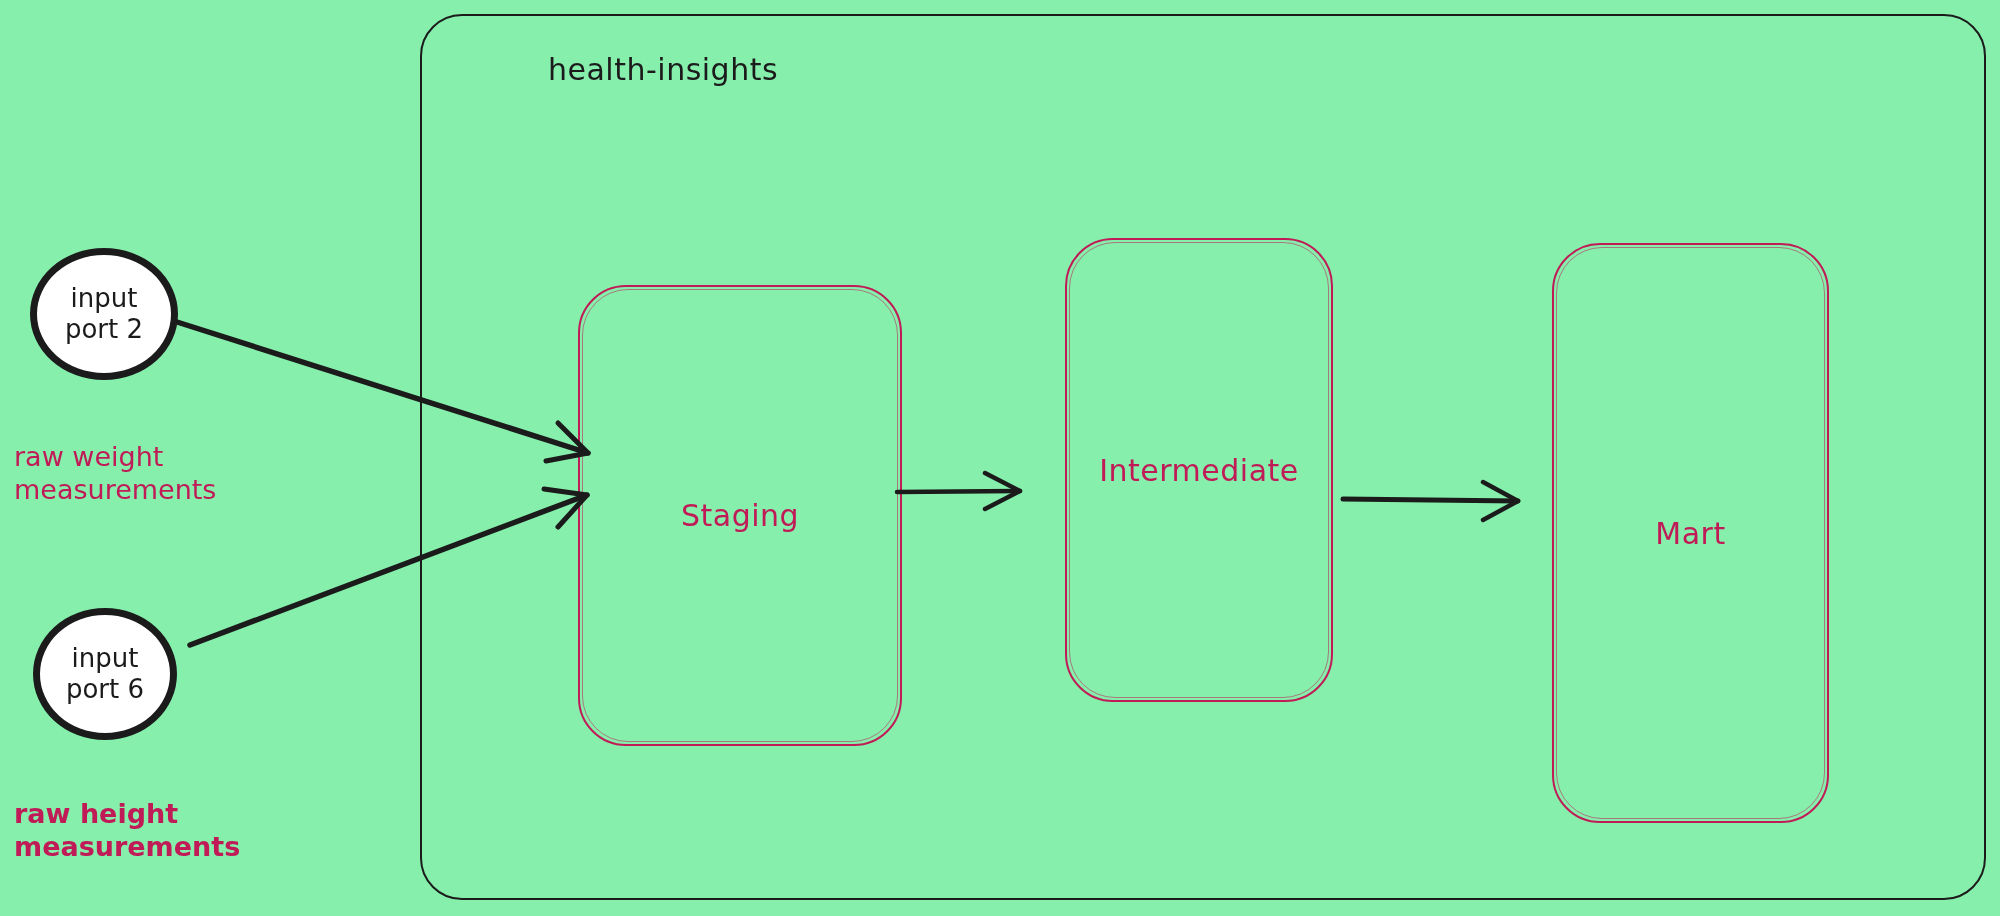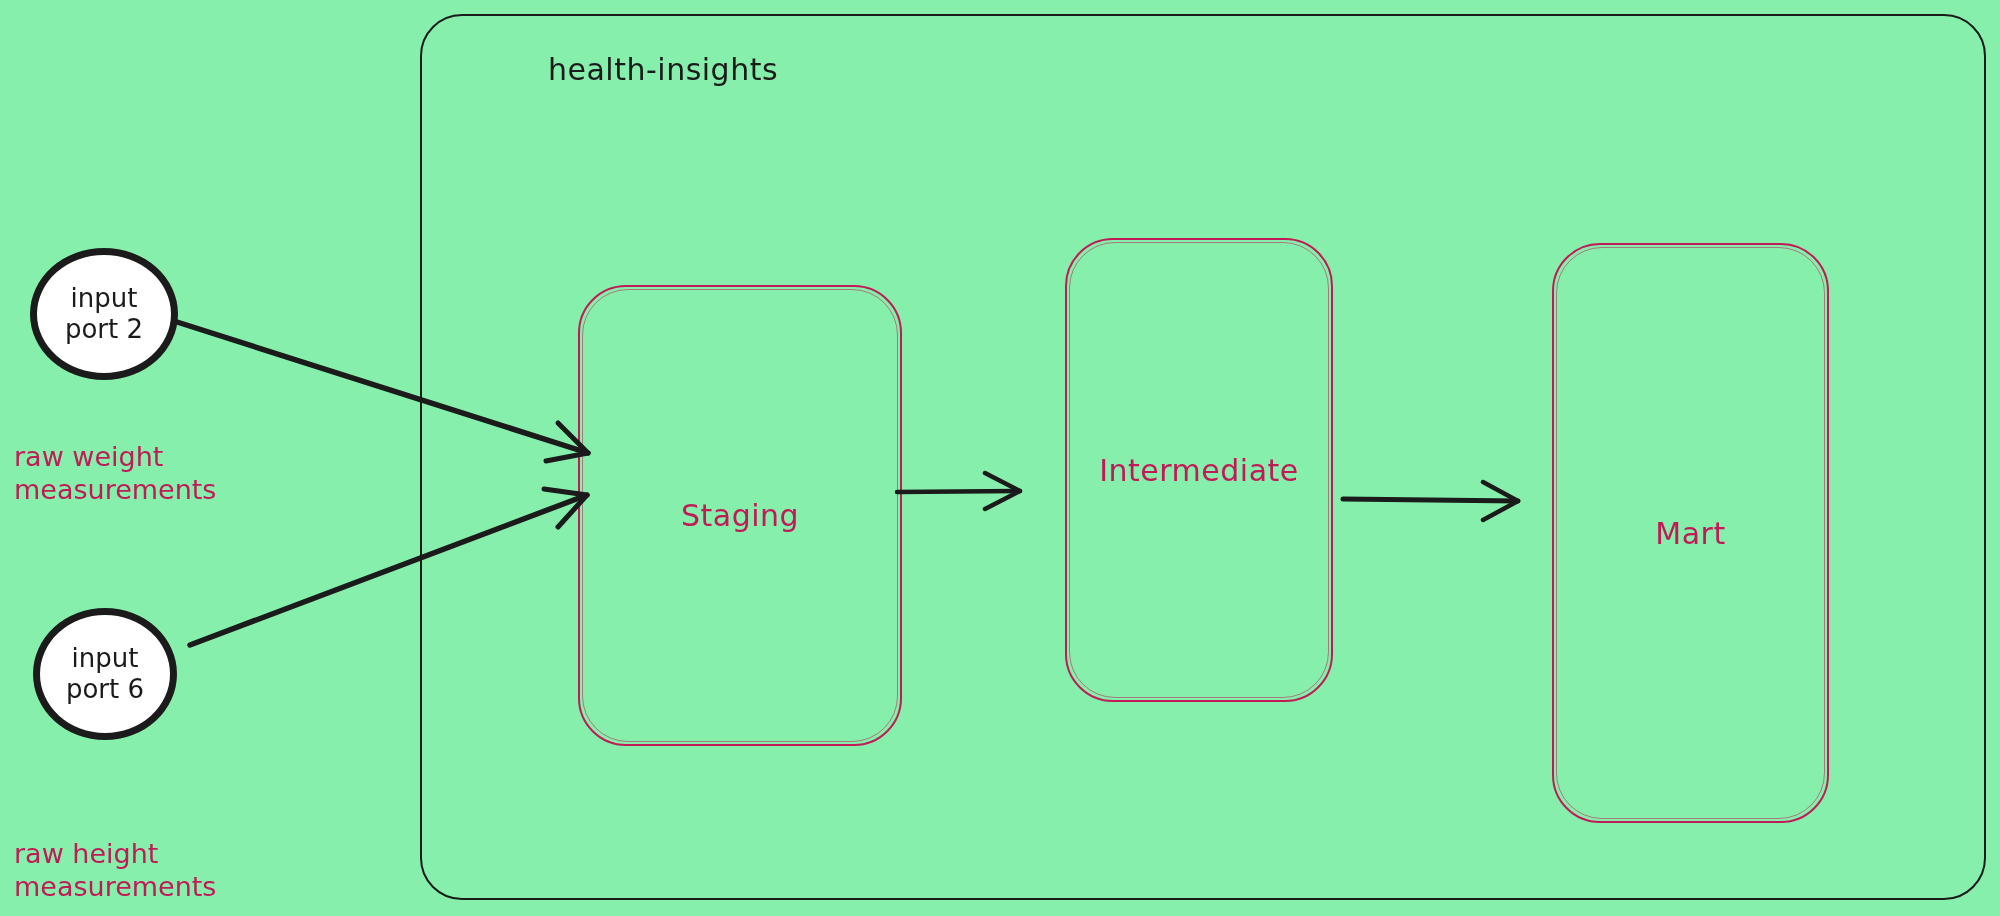--- a/index.html
+++ b/index.html
@@ -32,21 +32,21 @@
     background:#ffffff;
   }
   .port1{ left:30px; top:248px; width:148px; height:132px; }
   .port2{ left:33px; top:608px; width:144px; height:132px; }
   
   .caption{
     position:absolute; left:14px; color:var(--crimson);
     font-size:27px; line-height:33px; white-space:nowrap;
   }
   .caption1{ top:427px;margin-top:13px; }
-  .caption2{ top:837px; }
+  .caption2{ top:797px;font-weight:bold; }
   
   .stage{
     position:absolute; border:2px solid var(--crimson); border-radius:48px;
     box-sizing:border-box; display:flex; align-items:center; justify-content:center;
     color:var(--crimson); font-size:30px; letter-spacing:0.5px;
     background:transparent;
   }
   .stage::after{ 
     content:""; position:absolute; inset:2px; border:1px solid var(--crimson);
     border-radius:46px; opacity:0.55; pointer-events:none;

